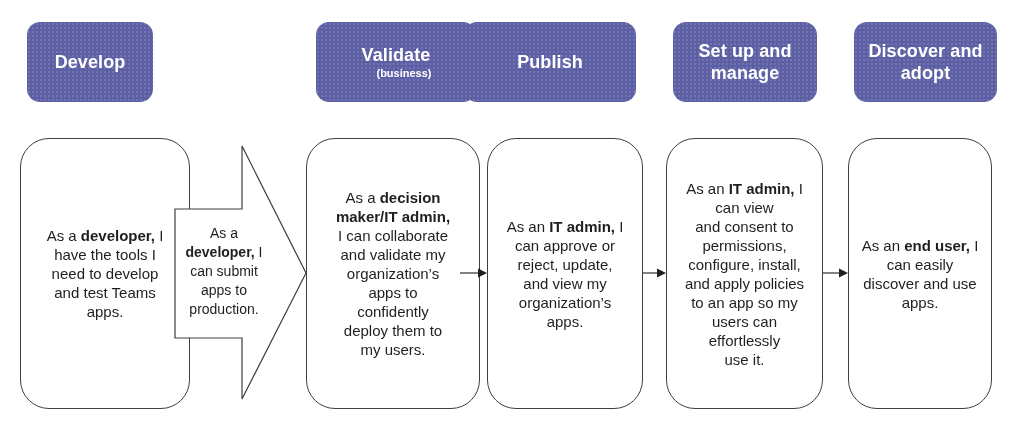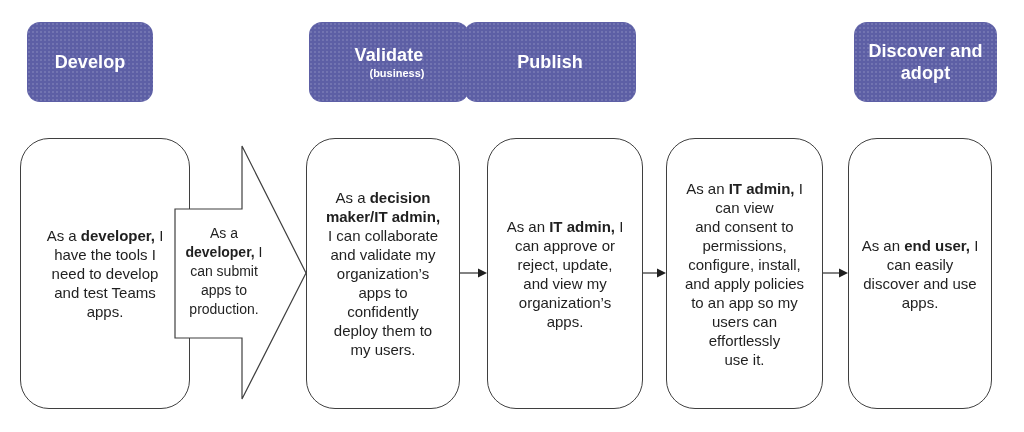--- a/index.html
+++ b/index.html
@@ -43,41 +43,45 @@
 </style>
 </head>
 <body>
 
 <div class="canvas">
 
   <div class="stage" style="left:27px;width:126px">
     <div class="stage-title">Develop</div>
 
   </div>
-  <div class="stage" style="left:309px;width:160px">
+  <div class="stage" style="left:316px;width:160px">
     <div class="stage-title">Validate</div>
     <div class="stage-subtitle">(business)</div>
   </div>
   <div class="stage" style="left:464px;width:172px">
     <div class="stage-title">Publish</div>
+
+  </div>
+  <div class="stage" style="left:673px;width:144px">
+    <div class="stage-title">Set up and manage</div>
 
   </div>
   <div class="stage" style="left:854px;width:143px">
     <div class="stage-title">Discover and adopt</div>
 
   </div>
 
   <div class="card" style="left:20px;width:170px">
     <div class="card-text"><span>As a </span><b>developer,</b><span> I
 have the tools I
 need to develop
 and test Teams
 apps.</span></div>
   </div>
-  <div class="card" style="left:306px;width:154px">
+  <div class="card" style="left:306px;width:174px">
     <div class="card-text"><span>As a </span><b>decision
 maker/IT admin,</b><span>
 I can collaborate
 and validate my
 organization’s
 apps to
 confidently
 deploy them to
 my users.</span></div>
   </div>

